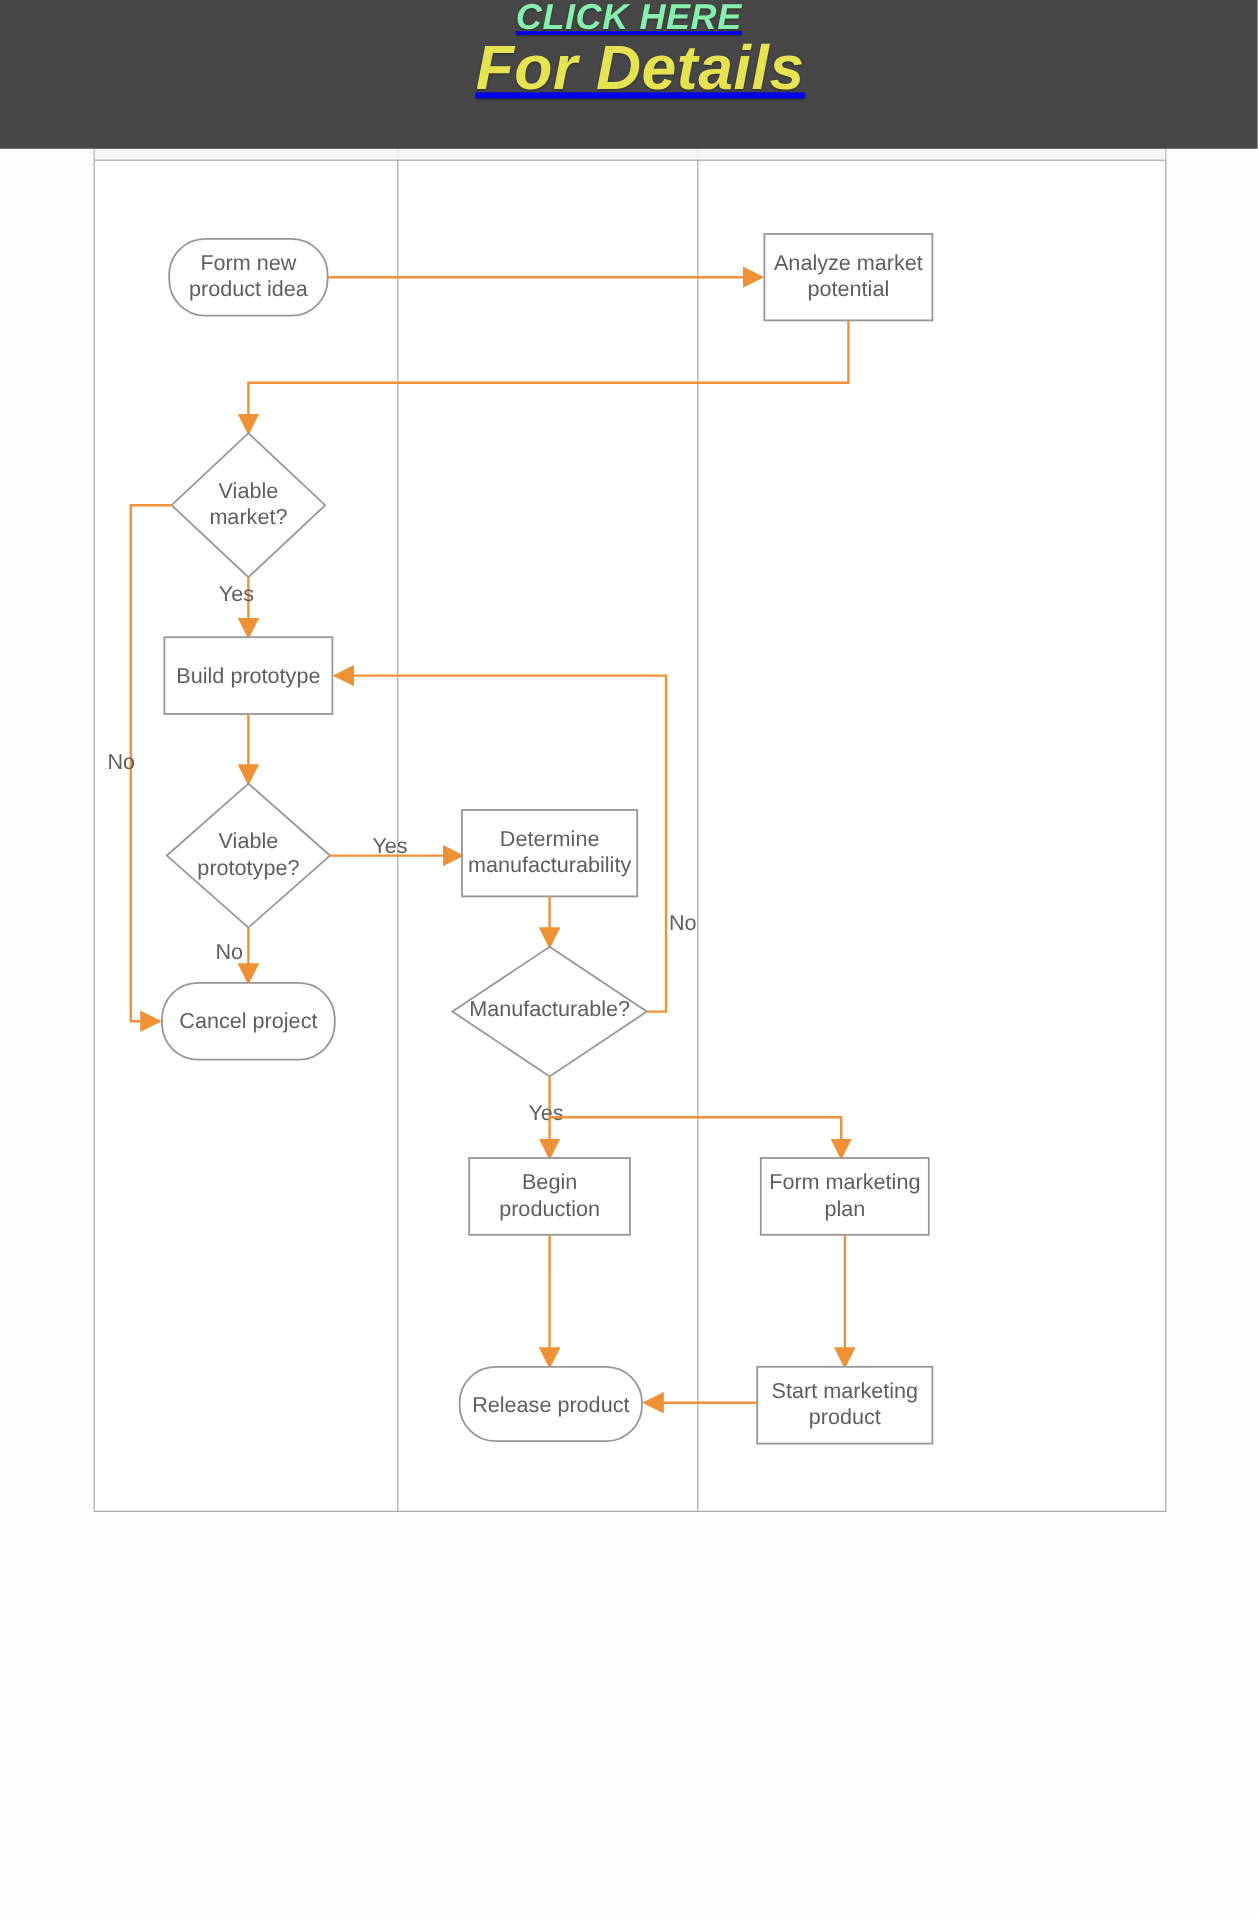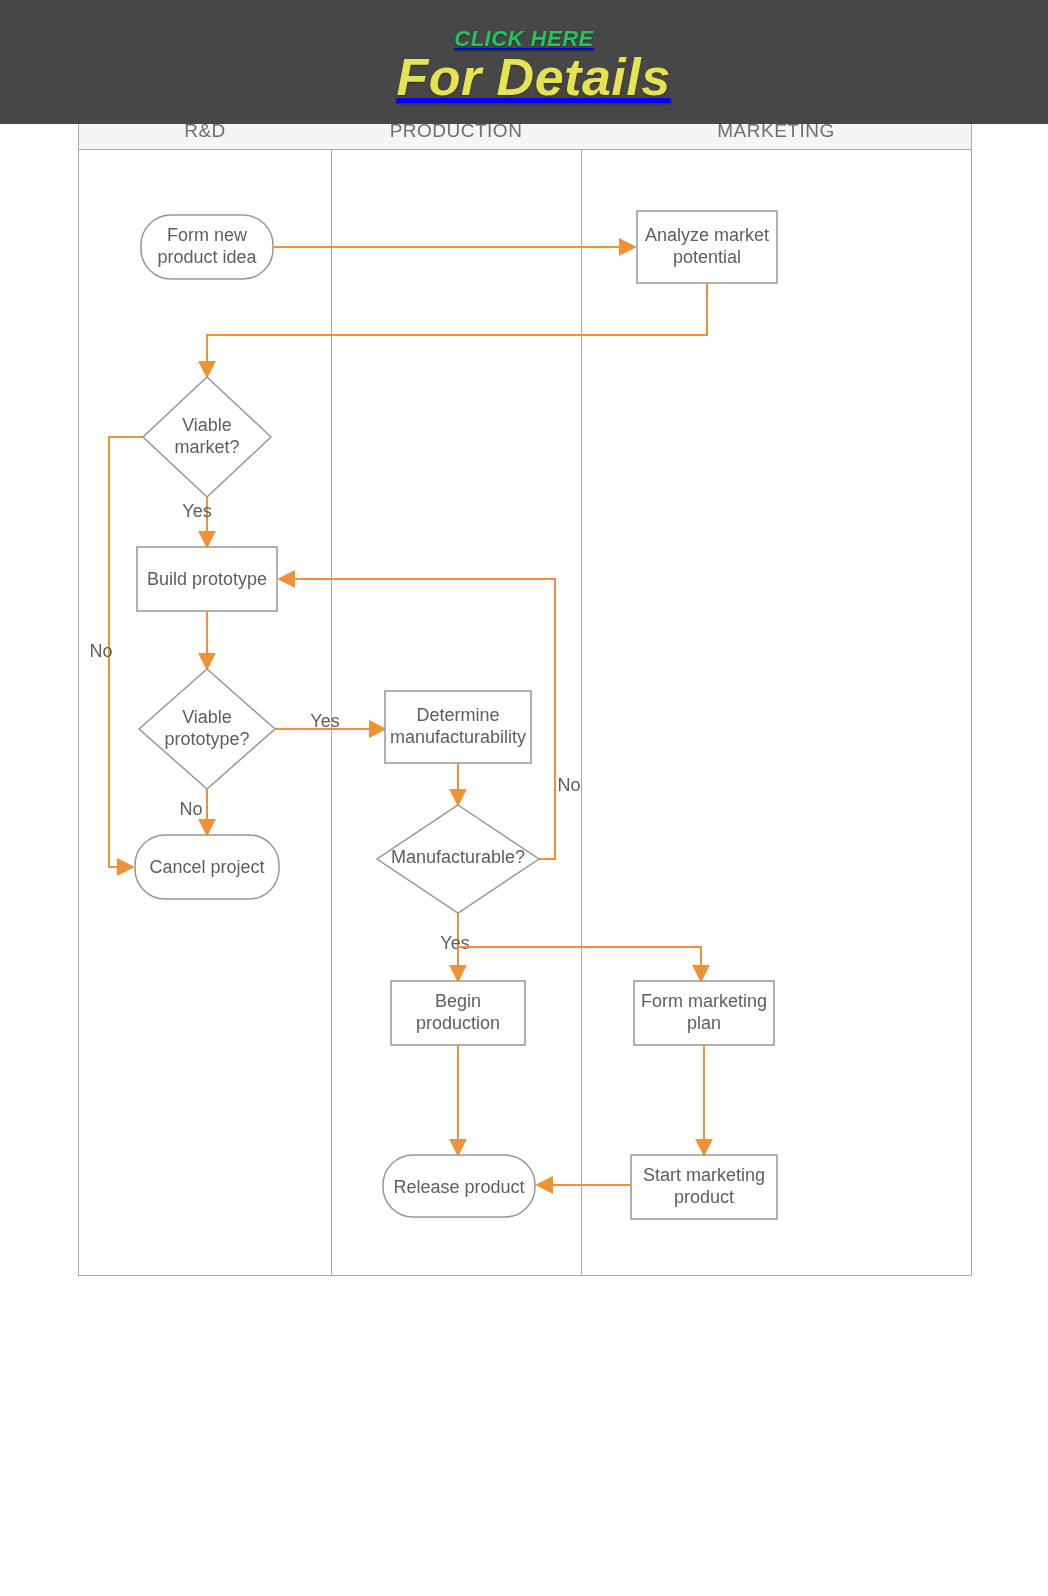--- a/index.html
+++ b/index.html
@@ -16,41 +16,40 @@
   width:1048px;
   height:124px;
   background:#474747;
   text-align:center;
   z-index:10;
 }
 .banner .click-here{
   display:block;
   font-weight:900;
   font-style:italic;
-  color:#22c55e;
-  font-size:22px;
+  color:#86efac;
+  font-size:30px;
   letter-spacing:.5px;
-  margin-top:28px;
   line-height:1;
   text-shadow:0 1px 2px rgba(0,0,0,.4);
 }
 .banner .for-details{
   display:block;
   font-weight:900;
   font-style:italic;
   color:#e5e352;
   font-size:52px;
   letter-spacing:.5px;
   line-height:1.05;
   text-shadow:0 1px 2px rgba(0,0,0,.4);
   padding-left:19px;
 }
 .canvas{
   position:absolute;
-  left:78px;top:112px;
+  left:78px;top:96px;
   width:892px;
   height:1162px;
   border:1px solid #a8a8a8;
   background:#fff;
 }
 .lane-head{
   position:absolute;
   top:0;height:36px;
   background:#f5f5f5;
   text-align:center;

